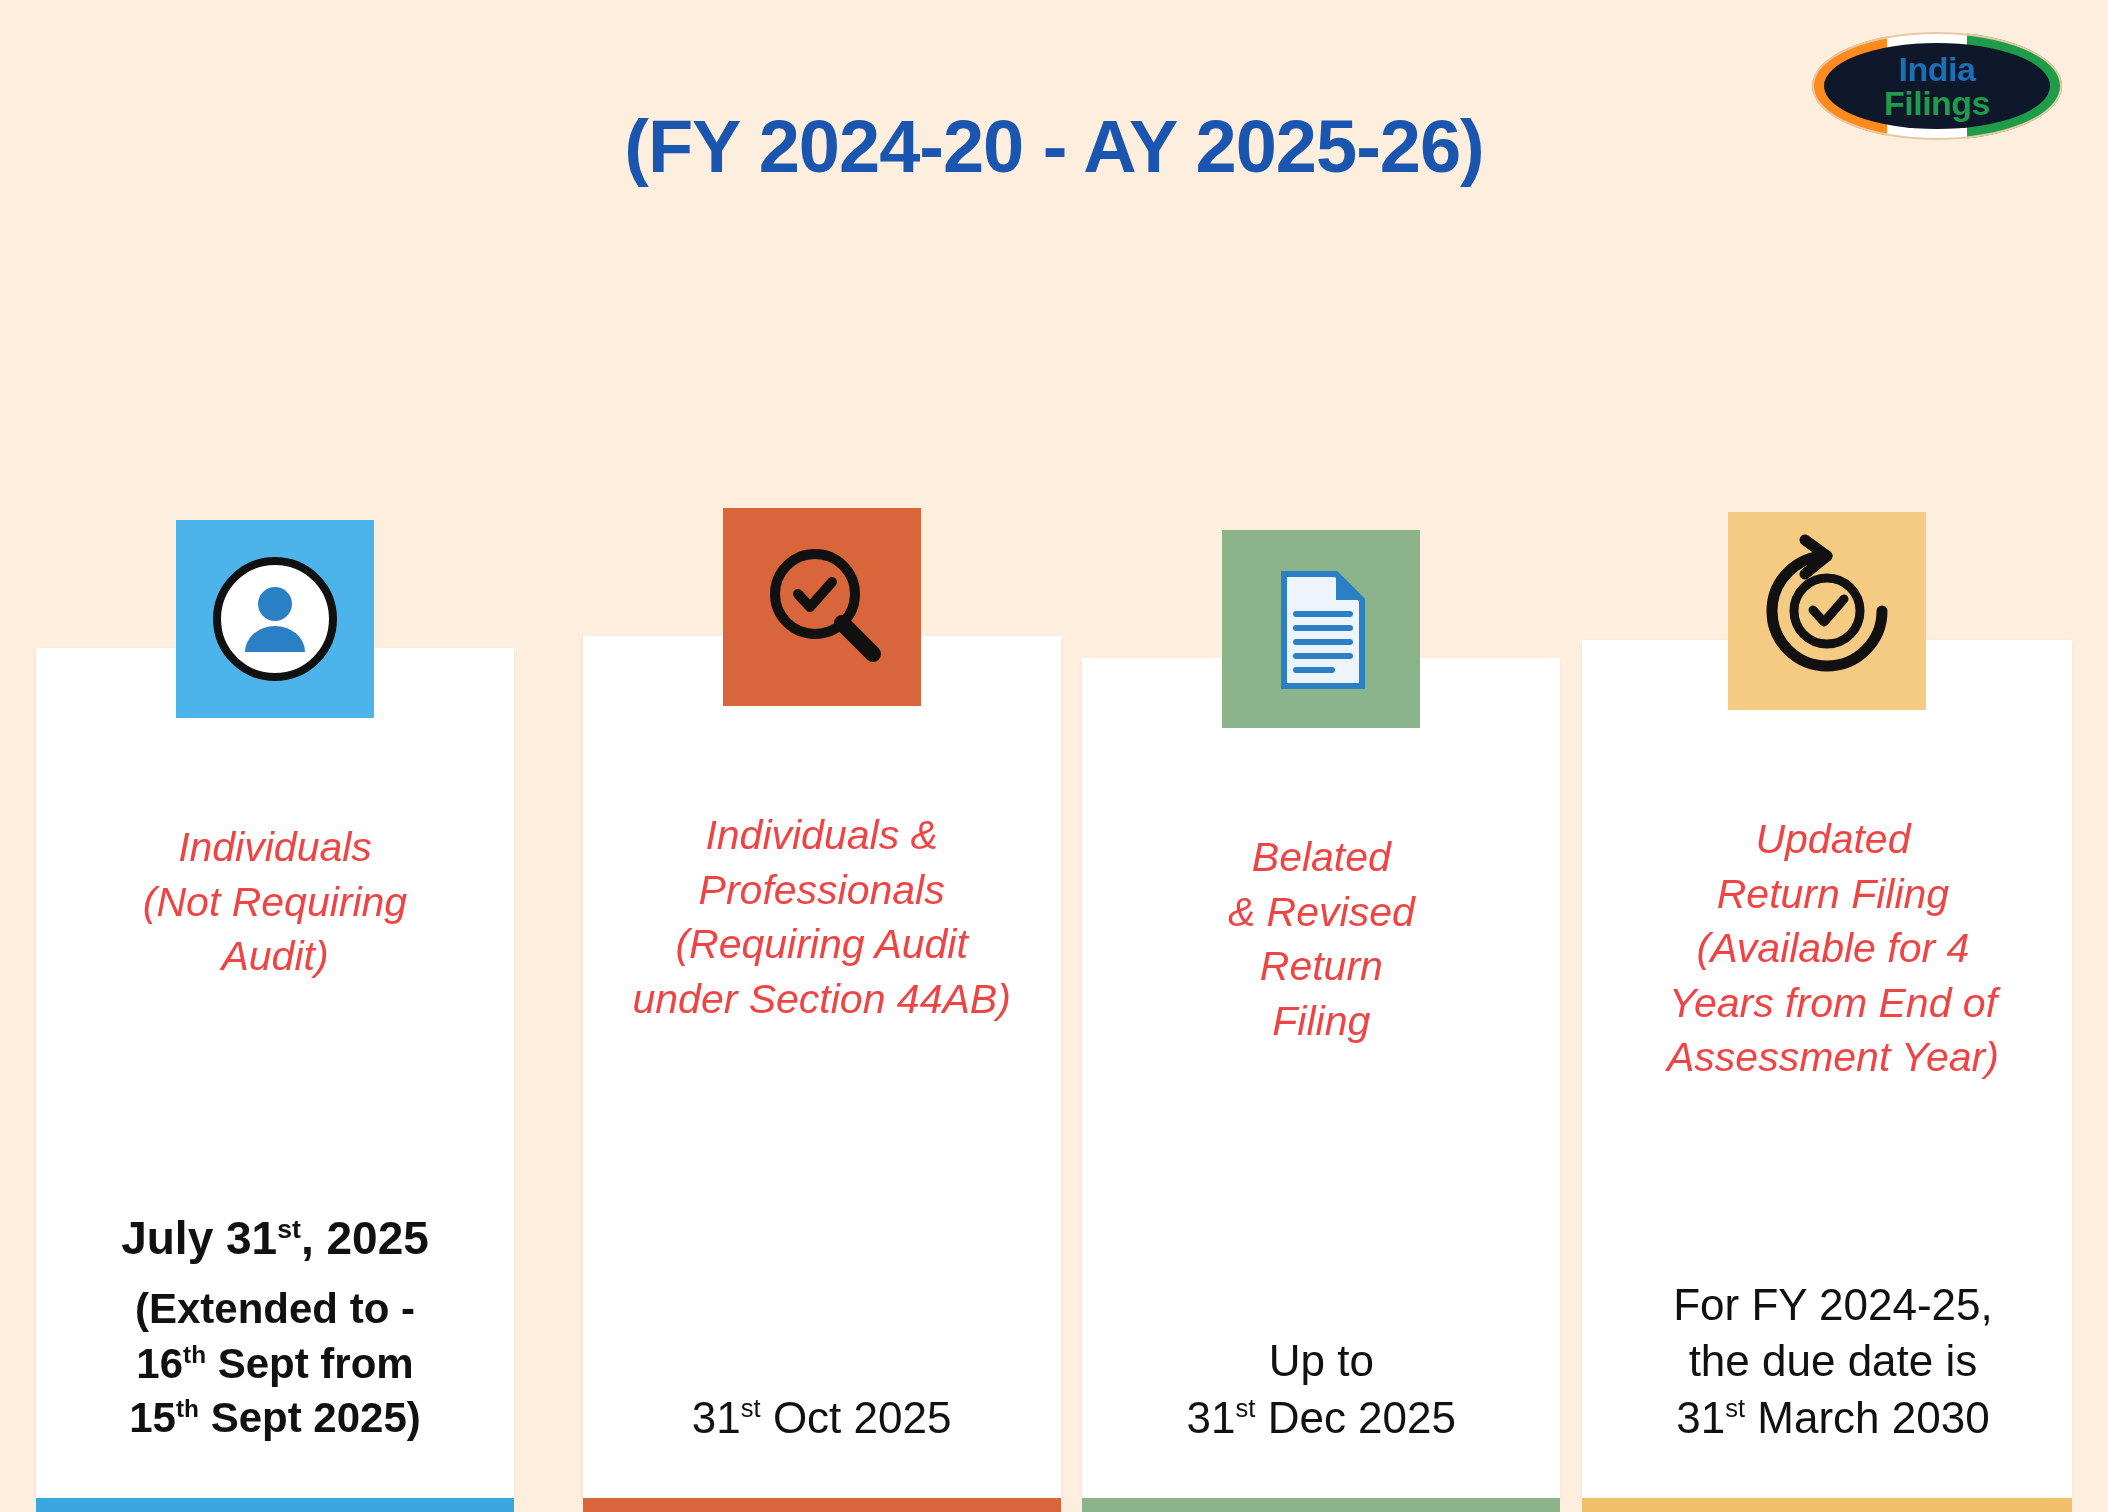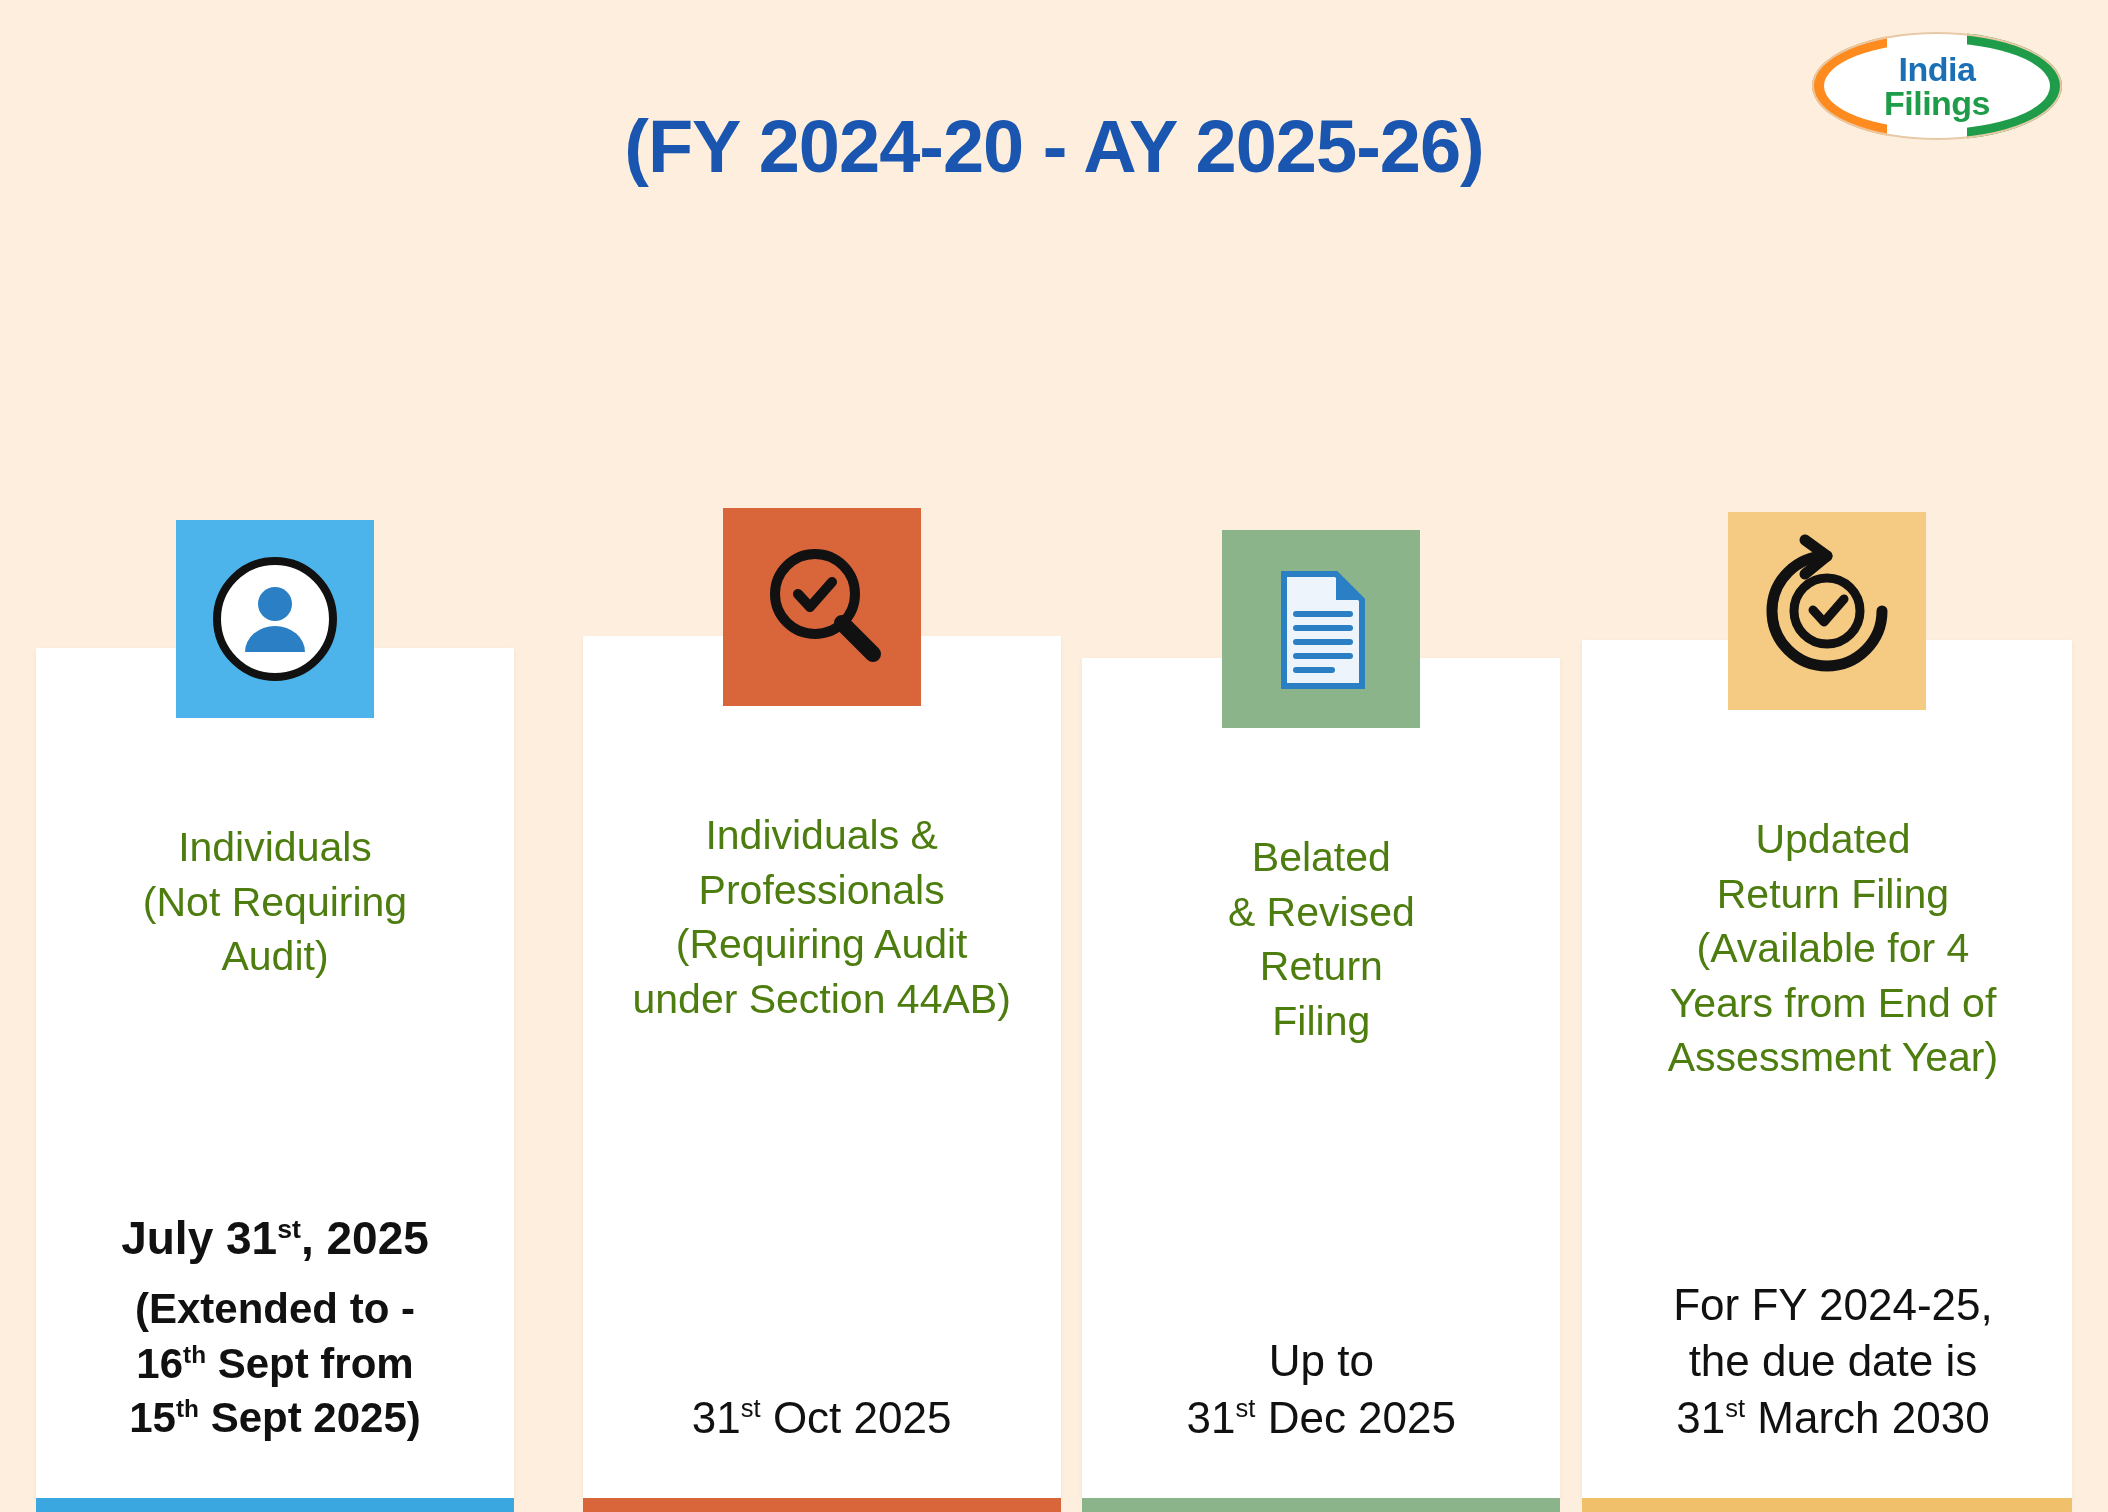--- a/index.html
+++ b/index.html
@@ -29,21 +29,21 @@
     border-radius: 50% / 50%;
     background: linear-gradient(90deg, #ff8a1e 0%, #ff8a1e 30%, #ffffff 30%, #ffffff 62%, #1f9c4a 62%, #1f9c4a 100%);
     box-shadow: 0 0 0 2px #e8c9a6 inset;
   }
   .logo-inner {
     position: absolute;
     left: 12px;
     top: 11px;
     right: 12px;
     bottom: 11px;
-    background: #ffffff;
+    background: #0f172a;
     border-radius: 50% / 50%;
     display: flex;
     flex-direction: column;
     align-items: center;
     justify-content: center;
     line-height: 1.0;
   }
   .logo-line1 {
     font-size: 34px;
     font-weight: bold;
@@ -115,24 +115,25 @@
     width: 198px;
     height: 198px;
     display: flex;
     align-items: center;
     justify-content: center;
   }
   .card-desc {
     margin-top: 172px;
     padding: 0 26px;
     font-size: 41px;
-    color: #4d7c0f;
+    color: #ef4444;
     text-align: center;
     line-height: 1.33;
     font-weight: 400;
+    font-style: italic;
   }
   .card-date {
     margin-top: auto;
     padding: 0 18px 52px 18px;
     font-size: 44px;
     color: #111111;
     text-align: center;
     line-height: 1.28;
   }
   .card-date.bold {

